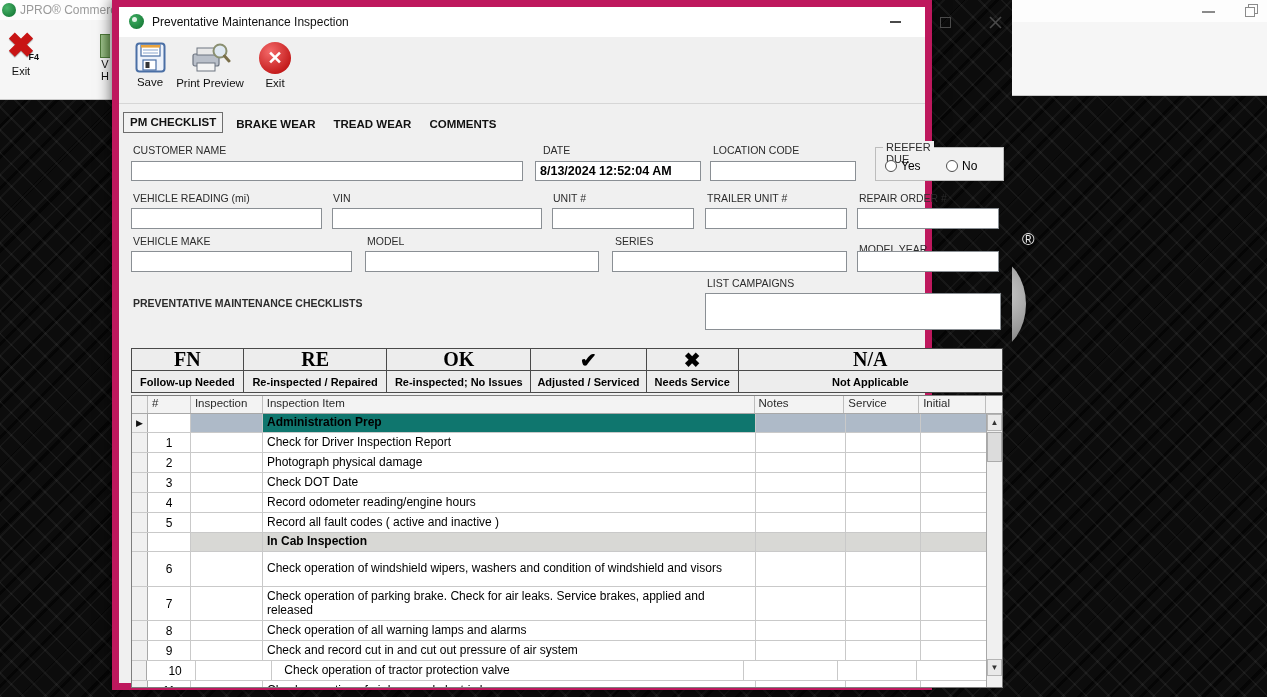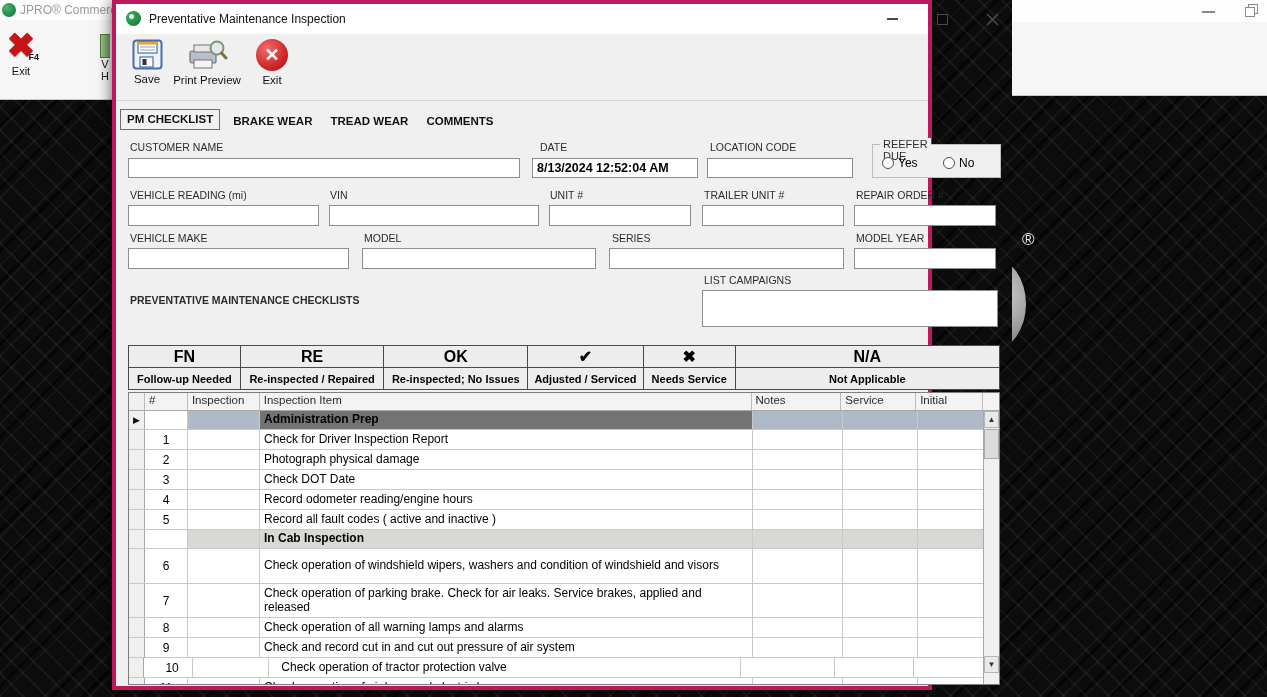--- a/index.html
+++ b/index.html
@@ -33,21 +33,21 @@
   .bg-right { position:absolute; left:1012px; top:0; width:255px; height:697px; overflow:hidden; }
   .bg-right .titlebar { position:absolute; left:0; top:0; width:255px; height:22px; background:#fdfdfd; }
   .bg-right .toolbar { position:absolute; left:0; top:22px; width:255px; height:74px; background:#f6f6f6; border-bottom:1px solid #c9c9c9; }
   .win-min { position:absolute; left:190px; top:11px; width:13px; height:2px; background:#8a8a8a; }
   .reg-mark { position:absolute; left:10px; top:230px; font-size:17px; color:#e9e9e9; }
   .logo-disc { position:absolute; left:-52px; top:258px; width:66px; height:92px; border-radius:50%;
     background:radial-gradient(circle at 60% 40%, #cfcfcf, #6f6f6f); box-shadow:0 0 6px rgba(0,0,0,.6); }
 
   
   .dialog { position:absolute; left:112px; top:0; width:820px; height:690px; background:#f0f0f0;
-    border:4px solid #be185d; box-shadow:0 0 14px rgba(0,0,0,0.65); z-index:10; }
+    border:7px solid #be185d; box-shadow:0 0 14px rgba(0,0,0,0.65); z-index:10; }
   .dlg-titlebar { position:absolute; left:0; top:0; width:100%; height:30px; background:#ffffff; }
   .dlg-icon { position:absolute; left:10px; top:7px; width:15px; height:15px; border-radius:50%;
     background:radial-gradient(circle at 35% 35%, #3fae62, #0e6e2d); }
   .dlg-icon::after{ content:""; position:absolute; left:3px; top:3px; width:5px; height:5px; border-radius:50%;
     background:rgba(255,255,255,0.85); }
   .dlg-title { position:absolute; left:33px; top:8px; font-size:12px; color:#101010; }
   .dlg-ctrl { position:absolute; top:0; width:40px; height:30px; display:flex; align-items:center; justify-content:center; }
   .ctrl-min { left:756px; } .ctrl-max { left:806px; } .ctrl-close { left:856px; }
   .glyph-min { width:11px; height:2px; background:#4a4a4a; }
   .glyph-max { width:11px; height:11px; border:1.5px solid #4a4a4a; background:transparent; }
@@ -80,21 +80,21 @@
   .dropdown { position:absolute; background:#e4e4e4; border:1px solid #8a8f94; display:flex; align-items:center; }
   .dropdown .dd-text { flex:1; font-size:12.5px; font-weight:bold; color:#000; padding:0 5px; white-space:nowrap; overflow:hidden; }
   .dd-chevron { width:8px; height:8px; border-right:2px solid #444; border-bottom:2px solid #444;
     transform:rotate(45deg); margin:-3px 8px 0 0; }
 
   
   .legend { position:absolute; left:12px; top:341px; width:872px; border:1px solid #4a4a4a; background:#ededed; }
   .legend-row { display:flex; }
   .legend-cell { border-right:1px solid #4a4a4a; display:flex; align-items:center; justify-content:center; overflow:hidden; }
   .legend-cell:last-child { border-right:none; }
-  .legend-row.codes .legend-cell { height:22px; font-size:16px; font-weight:bold; color:#000; border-bottom:1px solid #4a4a4a; }
+  .legend-row.codes .legend-cell { height:22px; font-size:20px; font-weight:bold; color:#000; border-bottom:1px solid #4a4a4a;font-family:Liberation Serif, serif; }
   .legend-row.descs .legend-cell { height:21px; font-size:11px; font-weight:bold; color:#000; }
 
   
   .grid-wrap { position:absolute; left:12px; top:388px; width:872px; height:293px; border:1px solid #7e7e7e;
     background:#fff; overflow:hidden; }
   .g-header { display:flex; height:18px; background:#f3f3f3; border-bottom:1px solid #a8a8a8; }
   .g-hcell { font-size:11.5px; color:#2a2a2a; padding:1px 4px; border-right:1px solid #bdbdbd; overflow:hidden; white-space:nowrap; }
   .g-row { display:flex; border-bottom:1px solid #c9c9c9; background:#fff; width:856px; }
   .g-cell { border-right:1px solid #c9c9c9; overflow:hidden; font-size:12px; color:#000; padding:1px 4px; }
   .c-gutter { width:16px; background:#f0f0f0; border-right:1px solid #a8a8a8; padding:0; display:flex; align-items:center; justify-content:center; font-size:9px; color:#111; }
@@ -250,21 +250,21 @@
 
   <div class="form-label" style="left:14px; top:228px;">VEHICLE MAKE</div>
   <input class="tb" style="left: 12px; top: 244px; width: 221px; height: 21px;" value="">
 
   <div class="form-label" style="left:248px; top:228px;">MODEL</div>
   <input class="tb" style="left: 246px; top: 244px; width: 234px; height: 21px;" value="">
 
   <div class="form-label" style="left:496px; top:228px;">SERIES</div>
   <input class="tb" style="left: 493px; top: 244px; width: 235px; height: 21px;" value="">
 
-  <div class="form-label" style="left:740px; top:228px;">MODEL YEAR</div>
+  <div class="form-label" style="left:740px; top:236px;">MODEL YEAR</div>
   <input class="tb" style="left: 738px; top: 244px; width: 142px; height: 21px;" value="">
 
   <div class="form-label" style="left:588px; top:270px;">LIST CAMPAIGNS</div>
   <textarea class="tb" style="left: 586px; top: 286px; width: 296px; height: 37px;"></textarea>
 
   <div class="form-label" style="left:14px; top:290px;font-weight:bold;">PREVENTATIVE MAINTENANCE CHECKLISTS</div>
 
   <div class="legend">
     <div class="legend-row codes" id="legend-codes">
         <div class="legend-cell" style="width: 112px;">FN</div>
@@ -293,21 +293,21 @@
         <div class="g-hcell" style="width: 90px;">Notes</div>
         <div class="g-hcell" style="width: 75px;">Service</div>
         <div class="g-hcell" style="width: 67px;">Initial</div>
         <div class="g-hcell" style="width: 16px; border-right: none;"></div>
       </div>
     <div id="grid-rows">
         <div class="g-row section" style="height: 19px;">
           <div class="g-cell c-gutter">▶</div>
           <div class="g-cell c-num"></div>
           <div class="g-cell c-insp" style="background: rgb(174, 186, 200);"></div>
-          <div class="g-cell c-item" style="background: #737373;">Administration Prep</div>
+          <div class="g-cell c-item" style="background: #0f766e;">Administration Prep</div>
           <div class="g-cell c-notes" style="background: rgb(174, 186, 200);"></div>
           <div class="g-cell c-serv" style="background: rgb(174, 186, 200);"></div>
           <div class="g-cell c-init" style="background: rgb(174, 186, 200);"></div>
         </div>
         <div class="g-row" style="height: 20px;">
           <div class="g-cell c-gutter"></div>
           <div class="g-cell c-num">1</div>
           <div class="g-cell c-insp"></div>
           <div class="g-cell c-item">Check for Driver Inspection Report</div>
           <div class="g-cell c-notes"></div>

